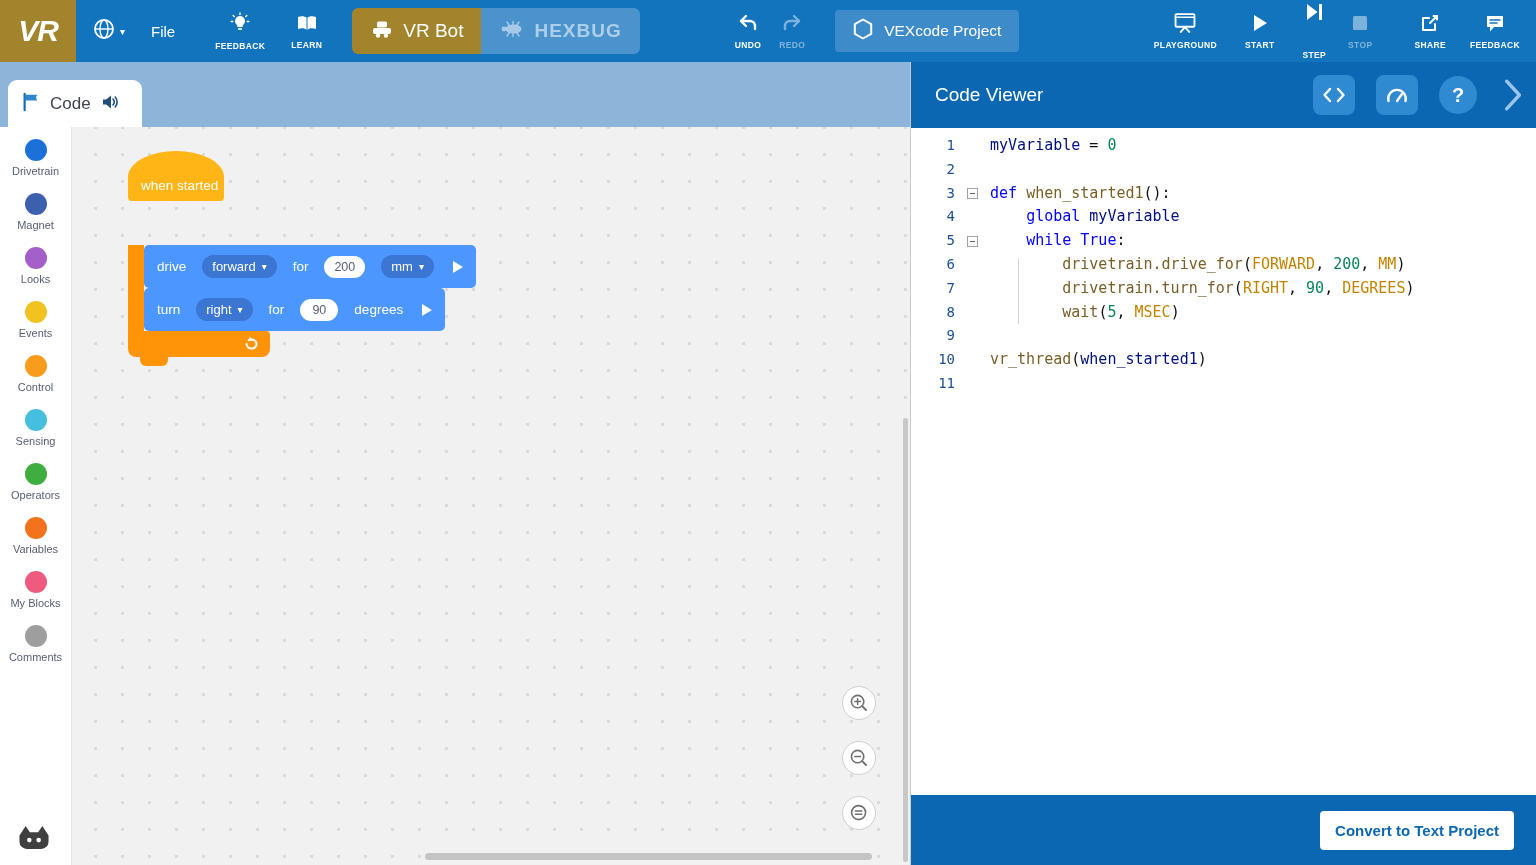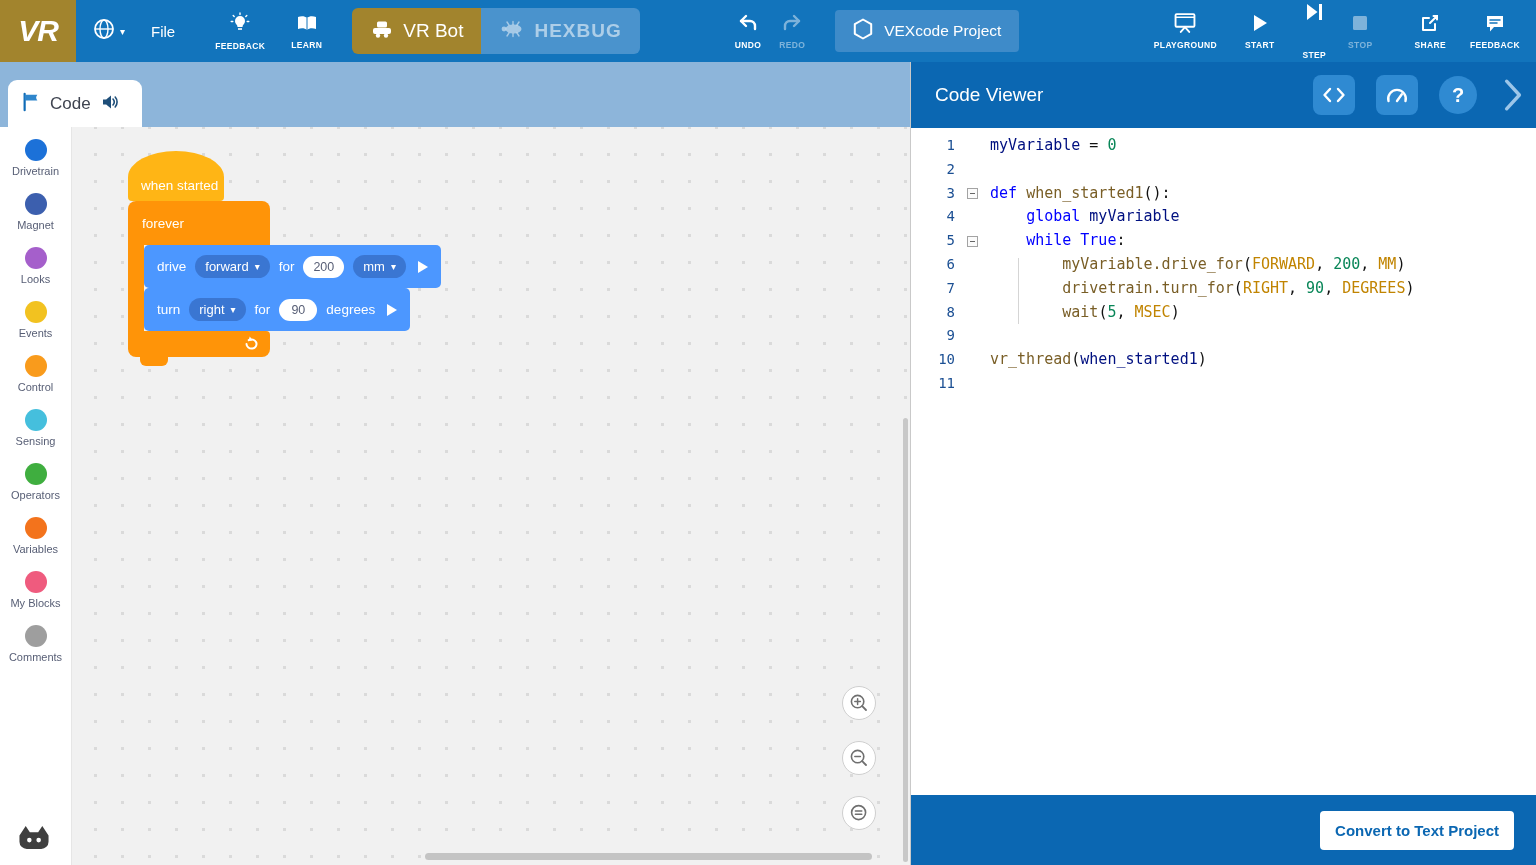--- a/index.html
+++ b/index.html
@@ -66,21 +66,21 @@
                   display:flex; align-items:flex-end; padding:0 0 8px 13px; cursor:pointer; }
   .forever-top { left:56px; top:74px; width:142px; height:44px; background:var(--c-block-forever,#ff9408);
                  border-radius:8px 8px 0 0; display:flex; align-items:center; padding-left:14px; cursor:pointer; }
   .forever-arm { left:56px; top:118px; width:16px; height:86px; background:var(--c-block-forever,#ff9408); cursor:pointer; }
   .forever-bottom { left:56px; top:204px; width:142px; height:26px; background:var(--c-block-forever,#ff9408);
                     border-radius:0 4px 8px 8px; cursor:pointer; }
   .loop-icon { position:absolute; right:10px; top:5px; }
   .forever-tail { left:68px; top:230px; width:28px; height:9px; background:var(--c-block-forever,#ff9408);
                   border-radius:0 0 6px 6px; }
   .motion { background:var(--c-block-motion,#4c97ff); height:43px; border-radius:5px;
-            display:inline-flex; align-items:center; gap:9px; padding:0 13px; cursor:pointer; }
+            display:inline-flex; align-items:center; gap:16px; padding:0 13px; cursor:pointer; }
   .drive-block { left:72px; top:118px; }
   .turn-block { left:72px; top:161px; }
   .blk-dd { background:var(--c-block-motion-dropdown,#3a76d2); border-radius:14px; padding:4px 10px;
             display:flex; align-items:center; gap:6px; font-size:13px; cursor:pointer; }
   .blk-input { background:#fff; color:#575e75; border-radius:14px; padding:4px 10px; min-width:38px;
                text-align:center; font-size:12.5px; cursor:text; }
   .run-tri { width:0; height:0; border-left:10px solid #fff; border-top:6.5px solid transparent;
              border-bottom:6.5px solid transparent; margin-left:3px; cursor:pointer; }
 
   
@@ -348,23 +348,20 @@
             </svg>
         </div>
       </div>
 
       <div class="canvas">
 
         <div class="blk when-started">
           <span>when started</span>
         </div>
 
-        <div class="blk forever-top">
-          <span>forever</span>
-        </div>
         <div class="blk forever-arm"></div>
         <div class="blk forever-bottom">
           <span class="loop-icon">
             <svg width="17" height="15" viewBox="0 0 17 15">
                 <path d="M3.5 8 a5 4.6 0 1 0 2.2 -3.8" stroke="#fff" stroke-width="2" fill="none" stroke-linecap="round"></path>
                 <path d="M6.8 0.6 L5.4 4.8 L9.6 4.4 Z" fill="#fff"></path>
               </svg>
           </span>
         </div>
         <div class="blk forever-tail"></div>
@@ -475,21 +472,21 @@
           <div class="code-line">
             <span class="ln">5</span>
             <span class="fold-col">
               <span class="fold-box"></span>
             </span>
             <span class="code-text"><span class="tk-p">    </span><span class="tk-k">while</span><span class="tk-p"> </span><span class="tk-k">True</span><span class="tk-p">:</span></span>
           </div>
           <div class="code-line">
             <span class="ln">6</span>
             <span class="fold-col"></span>
-            <span class="code-text"><span class="tk-p">        </span><span class="tk-f">myVariable.drive_for</span><span class="tk-p">(</span><span class="tk-c">FORWARD</span><span class="tk-p">, </span><span class="tk-n">200</span><span class="tk-p">, </span><span class="tk-c">MM</span><span class="tk-p">)</span></span>
+            <span class="code-text"><span class="tk-p">        </span><span class="tk-f">drivetrain.drive_for</span><span class="tk-p">(</span><span class="tk-c">FORWARD</span><span class="tk-p">, </span><span class="tk-n">200</span><span class="tk-p">, </span><span class="tk-c">MM</span><span class="tk-p">)</span></span>
           </div>
           <div class="code-line">
             <span class="ln">7</span>
             <span class="fold-col"></span>
             <span class="code-text"><span class="tk-p">        </span><span class="tk-f">drivetrain.turn_for</span><span class="tk-p">(</span><span class="tk-c">RIGHT</span><span class="tk-p">, </span><span class="tk-n">90</span><span class="tk-p">, </span><span class="tk-c">DEGREES</span><span class="tk-p">)</span></span>
           </div>
           <div class="code-line">
             <span class="ln">8</span>
             <span class="fold-col"></span>
             <span class="code-text"><span class="tk-p">        </span><span class="tk-f">wait</span><span class="tk-p">(</span><span class="tk-n">5</span><span class="tk-p">, </span><span class="tk-c">MSEC</span><span class="tk-p">)</span></span>

